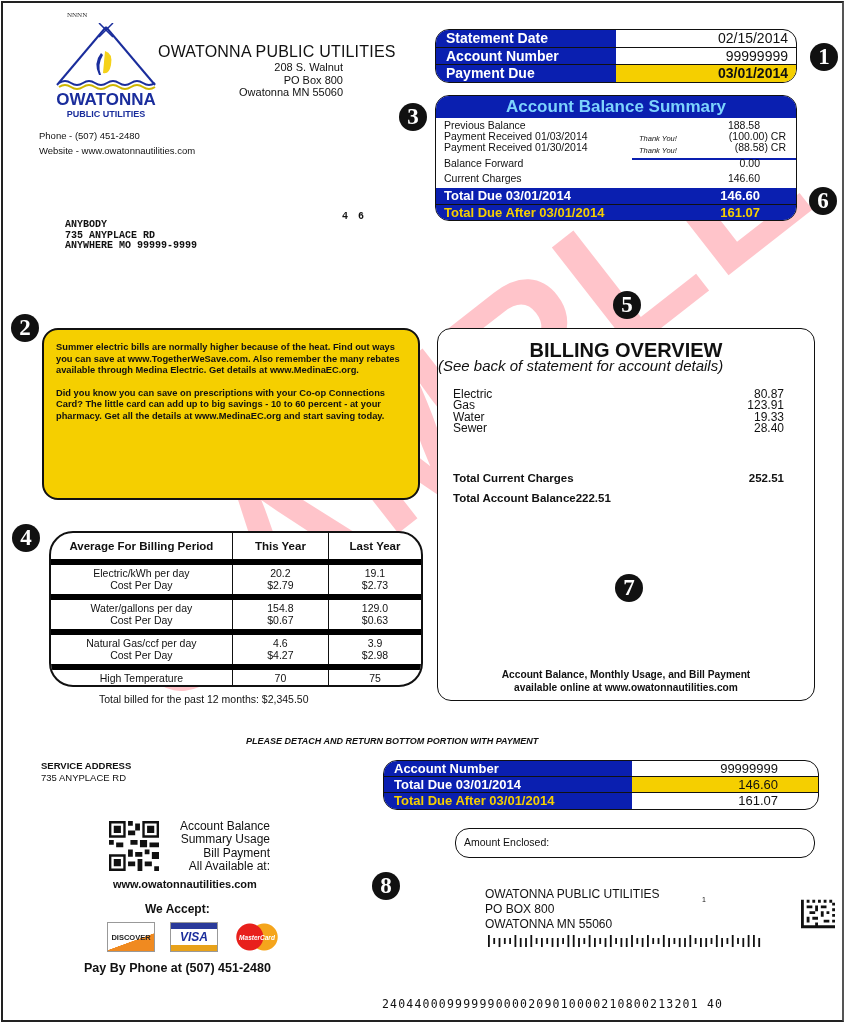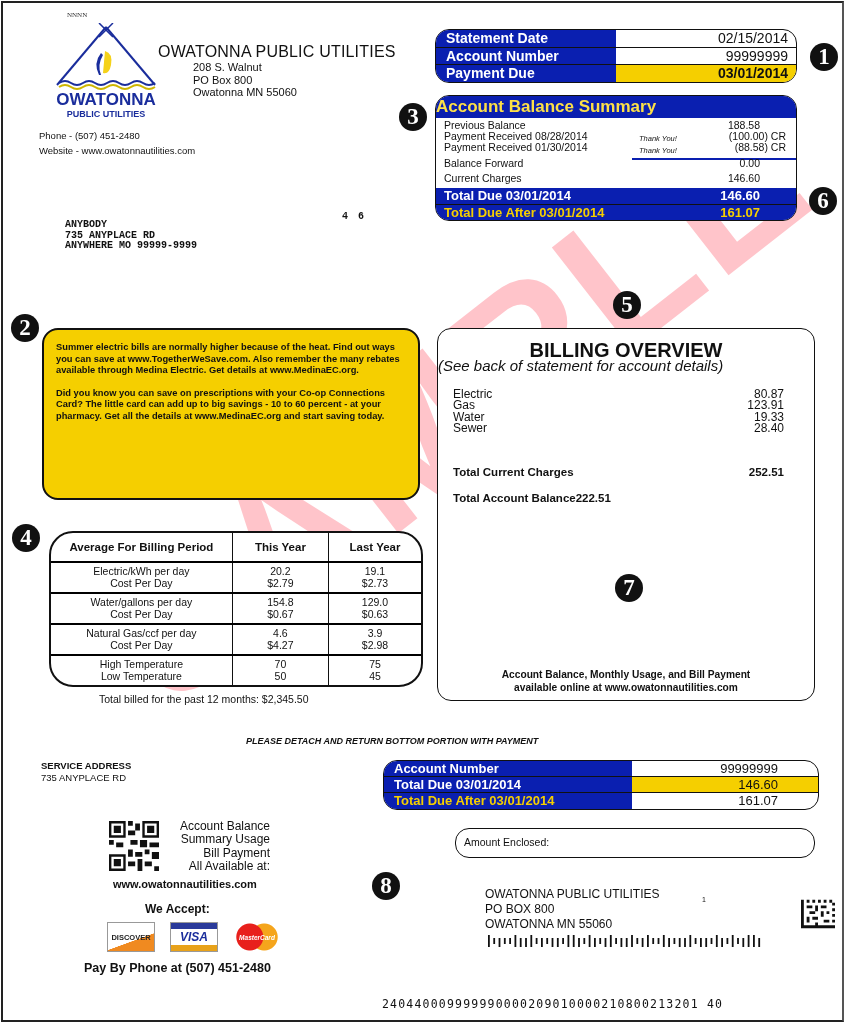--- a/index.html
+++ b/index.html
@@ -2,57 +2,57 @@
 <html><head>
 <meta charset="utf-8">
 <style>
 *{box-sizing:border-box;margin:0;padding:0}
 body{width:846px;height:1024px;background:#fff;font-family:"Liberation Sans",sans-serif;color:#111;position:relative;overflow:hidden}
 .page{position:absolute;left:1px;top:1px;width:843px;height:1021px;border:2px solid #222;border-right:2px solid #555}
 .abs{position:absolute}
 .nnnn{left:64px;top:8px;font-size:7px;font-family:"Liberation Serif",serif;color:#333}
 .logo{left:50px;top:20px;width:106px;height:98px}
 .co-name{left:155px;top:40px;font-size:16px;letter-spacing:.2px}
-.co-addr{left:190px;top:58px;width:150px;text-align:left;font-size:11px;line-height:12.5px}
+.co-addr{left:190px;top:58px;width:150px;text-align:right;font-size:11px;line-height:12.5px}
 .contact{left:36px;top:125px;font-size:9.5px;line-height:15px}
 .mailcode{left:339px;top:208px;font-family:"Liberation Mono",monospace;font-size:10px;font-weight:bold;word-spacing:4px}
 .mailaddr{left:62px;top:217px;font-family:"Liberation Mono",monospace;font-size:10px;font-weight:bold;line-height:10.5px}
 .badge{width:28px;height:28px;border-radius:50%;background:#111;color:#fff;font-family:"Liberation Serif",serif;font-weight:bold;font-size:23px;line-height:28px;text-align:center}
 
 .info{left:432px;top:26px;width:362px;height:54px;border:1.5px solid #111;border-radius:14px;overflow:hidden;background:#fff}
 .info .row{display:flex;height:17.5px;border-bottom:1px solid #111}
 .info .row:last-child{border-bottom:none}
 .info .lbl{width:180px;background:#0a1fb0;color:#fff;font-weight:bold;font-size:14px;padding-left:10px;line-height:17px}
 .info .val{flex:1;text-align:right;padding-right:8px;font-size:14px;line-height:17px}
 .info .val.yel{background:#f5cf00;font-weight:bold}
 
 .summ{left:432px;top:92px;width:362px;height:126px;border:1.5px solid #111;border-radius:14px;overflow:hidden;background:#fff}
-.summ .hd{background:#0a1fb0;color:#fde047;font-weight:bold;font-size:17px;height:22px;line-height:22px}
+.summ .hd{background:#0a1fb0;color:#7dd3fc;font-weight:bold;font-size:17px;text-align:center;height:22px;line-height:22px}
 .summ .ln{position:absolute;font-size:10.5px;line-height:11px}
 .summ .ty{font-style:italic;font-size:7.5px;position:absolute}
 .summ .uline{position:absolute;left:196px;top:62px;width:166px;height:1.5px;background:#0a1fb0}
 .summ .tot{position:absolute;left:0;width:100%;height:16px;background:#0a1fb0;font-weight:bold;font-size:13px;line-height:16px}
 
 .msg{left:39px;top:325px;width:378px;height:172px;background:#f5cf00;border:2px solid #111;border-radius:16px;padding:12px 12px;font-size:9.3px;font-weight:bold;line-height:11.5px}
 .msg p{margin-bottom:11px}
 
 .usage{left:46px;top:528px;width:374px;height:156px;border:2px solid #111;border-radius:24px;overflow:hidden;background:#fff}
 .usage table{width:100%;border-collapse:collapse;font-size:10.5px;text-align:center}
 .usage th{font-size:11.5px;height:29px;border-bottom:1.5px solid #111}
-.usage td{line-height:11.5px;padding:3px 0;border-top:2px solid #000000}
+.usage td{line-height:11.5px;padding:3px 0;border-top:6px solid #000000}
 .usage th,.usage td{border-right:1px solid #111}
 .usage th:last-child,.usage td:last-child{border-right:none}
 .total12{left:96px;top:690px;font-size:10.5px}
 
 .bo{left:434px;top:325px;width:378px;height:373px;border:1.5px solid #111;border-radius:14px;background:#fff}
 .bo .title{position:absolute;top:10px;width:100%;text-align:center;font-weight:bold;font-size:20px}
 .bo .sub{position:absolute;top:28px;width:100%;text-align:left;font-style:italic;font-size:15px}
 .bo .items{position:absolute;left:15px;right:30px;top:60px;font-size:12px;line-height:11.3px}
 .bo .items div{display:flex;justify-content:space-between}
-.bo .t1{position:absolute;left:15px;right:30px;top:137px;display:flex;justify-content:space-between;font-weight:bold;font-size:11.5px}
+.bo .t1{position:absolute;left:15px;right:30px;top:143px;display:flex;justify-content:space-between;font-weight:bold;font-size:11.5px}
 .bo .t2{position:absolute;left:15px;right:32px;top:163px;display:flex;font-weight:bold;font-size:11.5px}
 .bo .foot{position:absolute;bottom:6px;width:100%;text-align:center;font-weight:bold;font-size:10.2px;line-height:13px}
 
 .sample{left:60px;top:570px;font-size:190px;font-weight:bold;color:rgba(255,70,90,.32);transform:rotate(-38deg);transform-origin:left top;letter-spacing:6px;pointer-events:none;white-space:nowrap}
 .detach{left:243px;top:733px;font-size:9px;font-weight:bold;font-style:italic}
 .svc{left:38px;top:757px;font-size:9.5px;line-height:11.5px}
 .svc b{display:block}
 
 .remit{left:380px;top:757px;width:436px;height:50px;border:1.5px solid #111;border-radius:14px;overflow:hidden;background:#fff}
 .remit .row{display:flex;height:16px;border-bottom:1px solid #111}
@@ -128,21 +128,21 @@
       <div class="lbl">Payment Due</div>
       <div class="val yel">03/01/2014</div>
     </div>
   </div>
   <div class="abs badge" style="left:807px;top:40px">1</div>
 
   <div class="abs summ">
     <div class="hd">Account Balance Summary</div>
     <div class="ln" style="left:8px;top:24px">Previous Balance</div>
     <div class="ln" style="right:36px;top:24px">188.58</div>
-    <div class="ln" style="left:8px;top:35px">Payment Received 08/28/2014</div>
+    <div class="ln" style="left:8px;top:35px">Payment Received 01/03/2014</div>
     <div class="ty" style="left:203px;top:38px">Thank You!</div>
     <div class="ln" style="right:10px;top:35px">(100.00) CR</div>
     <div class="ln" style="left:8px;top:46px">Payment Received 01/30/2014</div>
     <div class="ty" style="left:203px;top:50px">Thank You!</div>
     <div class="ln" style="right:10px;top:46px">(88.58) CR</div>
     <div class="uline"></div>
     <div class="ln" style="left:8px;top:62px">Balance Forward</div>
     <div class="ln" style="right:36px;top:62px">0.00</div>
     <div class="ln" style="left:8px;top:77px">Current Charges</div>
     <div class="ln" style="right:36px;top:77px">146.60</div>

